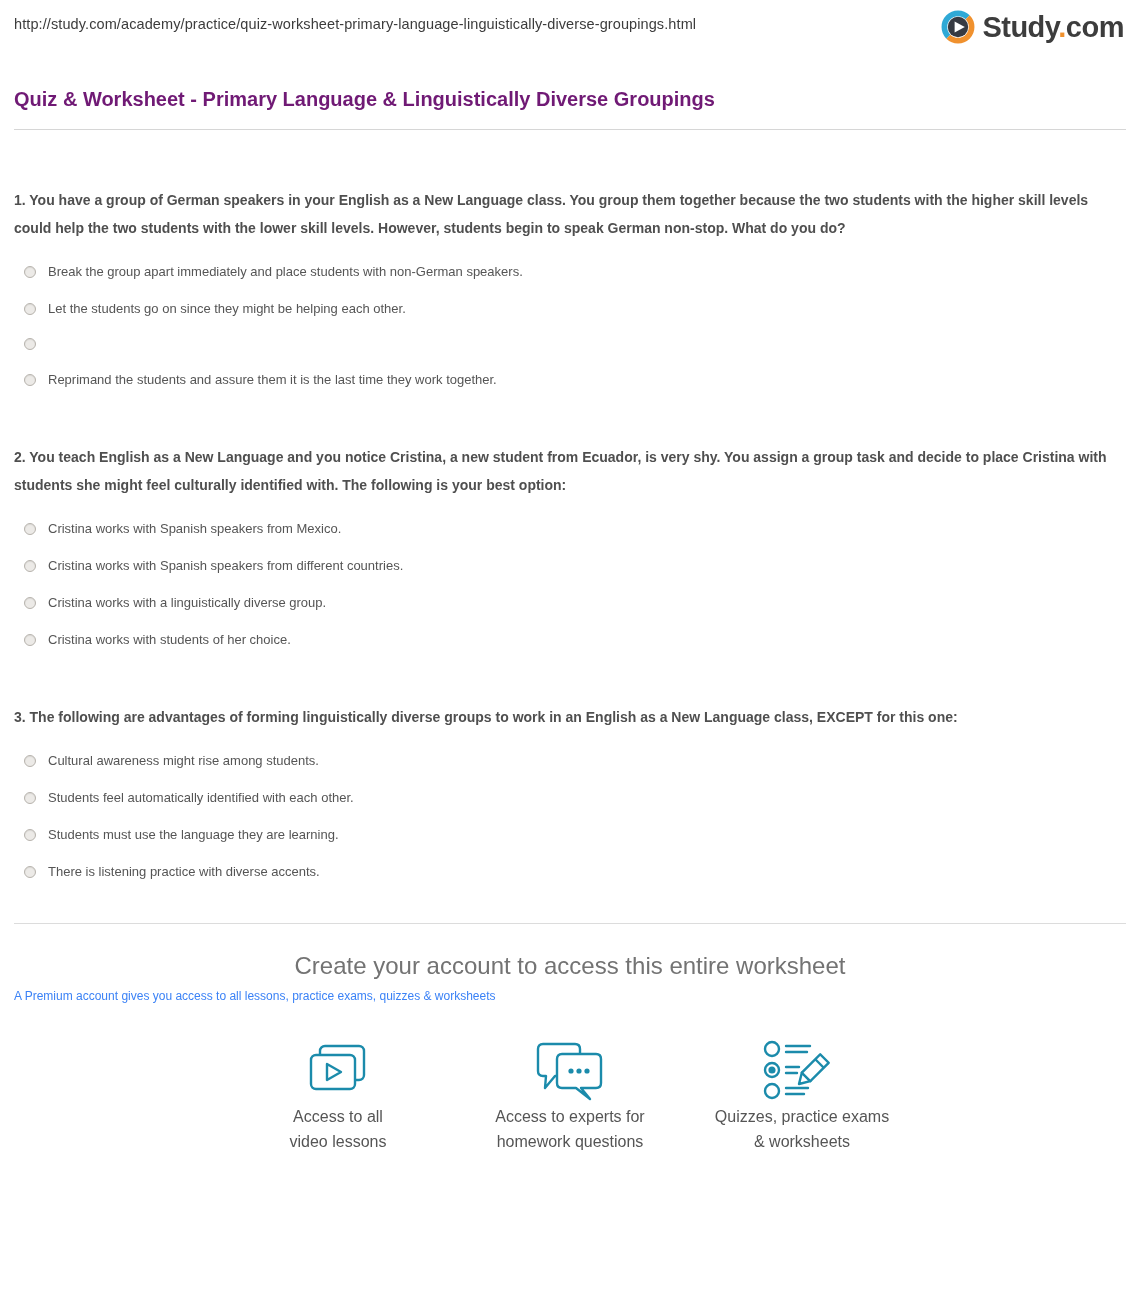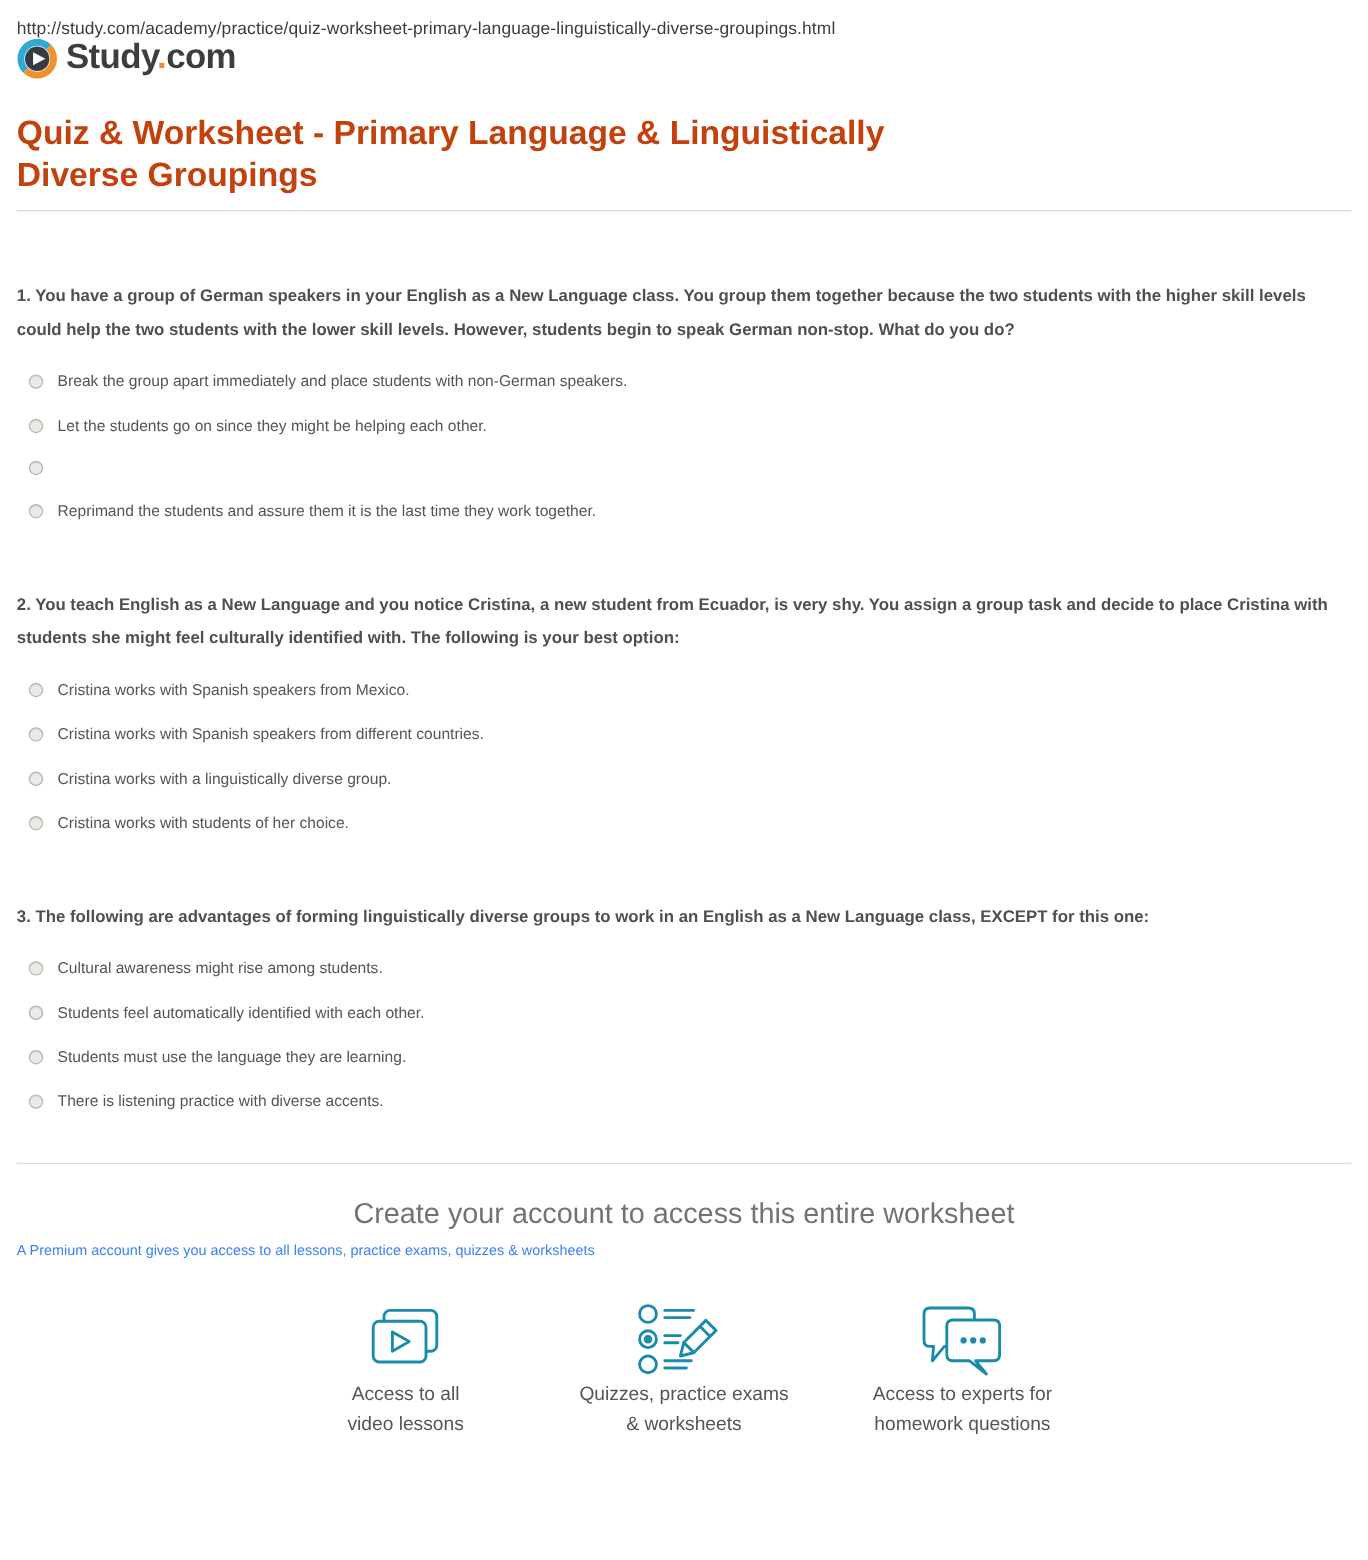--- a/index.html
+++ b/index.html
@@ -1,28 +1,28 @@
 <!DOCTYPE html>
 <html><head>
 <meta charset="utf-8">
 <style>
   * { margin:0; padding:0; box-sizing:border-box; }
   html,body { background:#ffffff; }
   body { font-family:"Liberation Sans","DejaVu Sans",sans-serif; color:#555; }
   .page { width:1140px; min-height:1300px; margin:0 auto; background:#fff; padding:0 14px; overflow:hidden; }
 
   
-  .header { display:flex; justify-content:space-between; align-items:flex-start; padding-top:10px;flex-direction:column; }
+  .header { display:flex; justify-content:space-between; align-items:flex-start; padding-top:10px; }
   .url { font-size:14.5px; color:#3c3c3c; padding-top:6px; letter-spacing:0.1px; }
-  .logo { display:flex; align-items:flex-start; gap:7px; padding-right:2px; }
+  .logo { display:flex; align-items:center; gap:7px; padding-right:2px; }
   .logo-text { font-size:29px; font-weight:700; color:#3d3d3d; letter-spacing:-0.5px; }
   .logo-dot { color:#f0912e; }
 
   
-  .page-title { margin-top:27px; font-size:28px; line-height:35px; font-weight:700; color:#c2410c; max-width:800px; }
+  .page-title { margin-top:38px; font-size:20px; line-height:35px; font-weight:700; color:#701a75; max-width:800px; }
   .divider { height:1px; background:#d6d6d6; margin-top:12px; }
 
   
   .question { margin-top:56px; font-size:14px; line-height:28px; font-weight:700; color:#4f4f4f; max-width:1112px; }
   .option { margin:22px 0 22px 10px; display:flex; align-items:center; }
   .radio { flex:0 0 auto; width:12px; height:12px; border:1px solid #b7b3ad; background:#eceae7; border-radius:50%; margin-right:12px; box-shadow:inset 0 1px 1px rgba(0,0,0,0.08); }
   .option-label { font-size:13px; color:#555; }
 
   .divider2 { height:1px; background:#dcdcdc; margin-top:44px; }
 
@@ -127,20 +127,36 @@
         </svg>
       </div>
       <div class="feature-label">
         <div>Access to all</div>
         <div>video lessons</div>
       </div>
     </div>
 
     <div class="feature">
       <div class="feature-icon">
+        <svg width="74" height="62" viewBox="0 0 74 62">
+          <path d="M10,5 H42 Q47,5 47,10 V32 Q47,37 42,37 H22 L12,49 L13,37 H10 Q5,37 5,32 V10 Q5,5 10,5 Z" fill="#ffffff" stroke="#1b8bab" stroke-width="2.4" stroke-linejoin="round"></path>
+          <path d="M29,15 H63 Q68,15 68,20 V44 Q68,49 63,49 H48 L57,60 L43,49 H29 Q24,49 24,44 V20 Q24,15 29,15 Z" fill="#ffffff" stroke="#1b8bab" stroke-width="2.4" stroke-linejoin="round"></path>
+          <circle cx="38" cy="32" r="2.6" fill="#1b8bab"></circle>
+          <circle cx="46" cy="32" r="2.6" fill="#1b8bab"></circle>
+          <circle cx="54" cy="32" r="2.6" fill="#1b8bab"></circle>
+        </svg>
+      </div>
+      <div class="feature-label">
+        <div>Access to experts for</div>
+        <div>homework questions</div>
+      </div>
+    </div>
+
+    <div class="feature">
+      <div class="feature-icon">
         <svg width="80" height="62" viewBox="0 0 80 62">
           <g stroke="#1b8bab" stroke-width="2.4" fill="none" stroke-linecap="round">
             <circle cx="10" cy="10" r="7"></circle>
             <circle cx="10" cy="31" r="7"></circle>
             <circle cx="10" cy="52" r="7"></circle>
             <circle cx="10" cy="31" r="2.4" fill="#1b8bab"></circle>
             <line x1="24" y1="7" x2="48" y2="7"></line>
             <line x1="24" y1="13" x2="45" y2="13"></line>
             <line x1="24" y1="28" x2="37" y2="28"></line>
             <line x1="24" y1="34" x2="35" y2="34"></line>
@@ -153,31 +169,15 @@
             <line x1="29" y1="-6" x2="29" y2="6"></line>
           </g>
         </svg>
       </div>
       <div class="feature-label">
         <div>Quizzes, practice exams</div>
         <div>&amp; worksheets</div>
       </div>
     </div>
 
-    <div class="feature">
-      <div class="feature-icon">
-        <svg width="74" height="62" viewBox="0 0 74 62">
-          <path d="M10,5 H42 Q47,5 47,10 V32 Q47,37 42,37 H22 L12,49 L13,37 H10 Q5,37 5,32 V10 Q5,5 10,5 Z" fill="#ffffff" stroke="#1b8bab" stroke-width="2.4" stroke-linejoin="round"></path>
-          <path d="M29,15 H63 Q68,15 68,20 V44 Q68,49 63,49 H48 L57,60 L43,49 H29 Q24,49 24,44 V20 Q24,15 29,15 Z" fill="#ffffff" stroke="#1b8bab" stroke-width="2.4" stroke-linejoin="round"></path>
-          <circle cx="38" cy="32" r="2.6" fill="#1b8bab"></circle>
-          <circle cx="46" cy="32" r="2.6" fill="#1b8bab"></circle>
-          <circle cx="54" cy="32" r="2.6" fill="#1b8bab"></circle>
-        </svg>
-      </div>
-      <div class="feature-label">
-        <div>Access to experts for</div>
-        <div>homework questions</div>
-      </div>
-    </div>
-
   </div>
 
 </div>
 
 </body></html>

